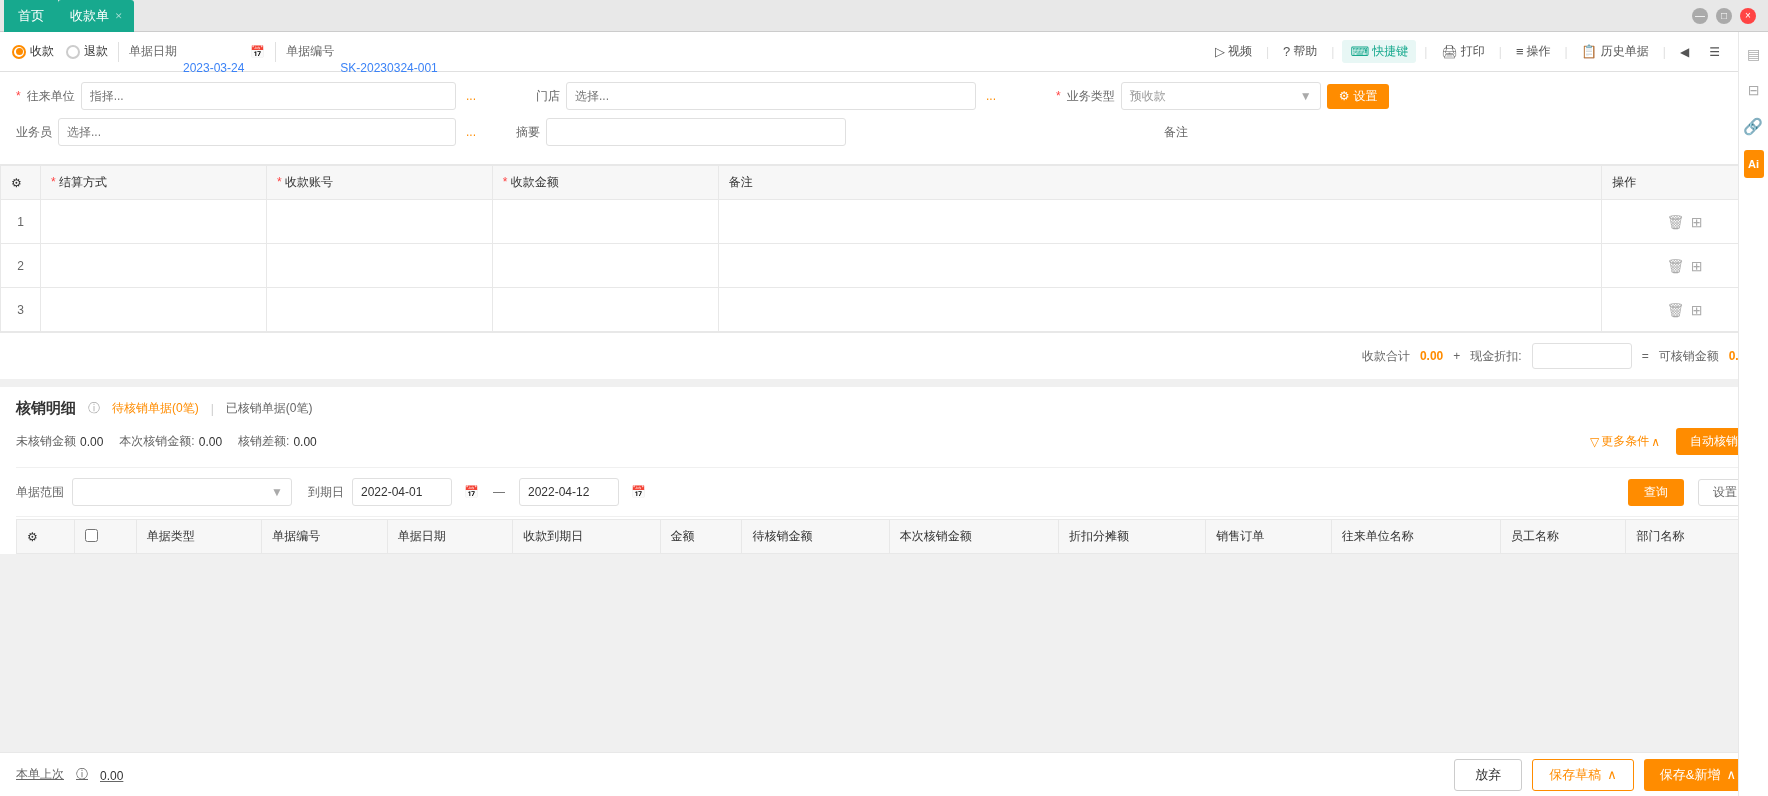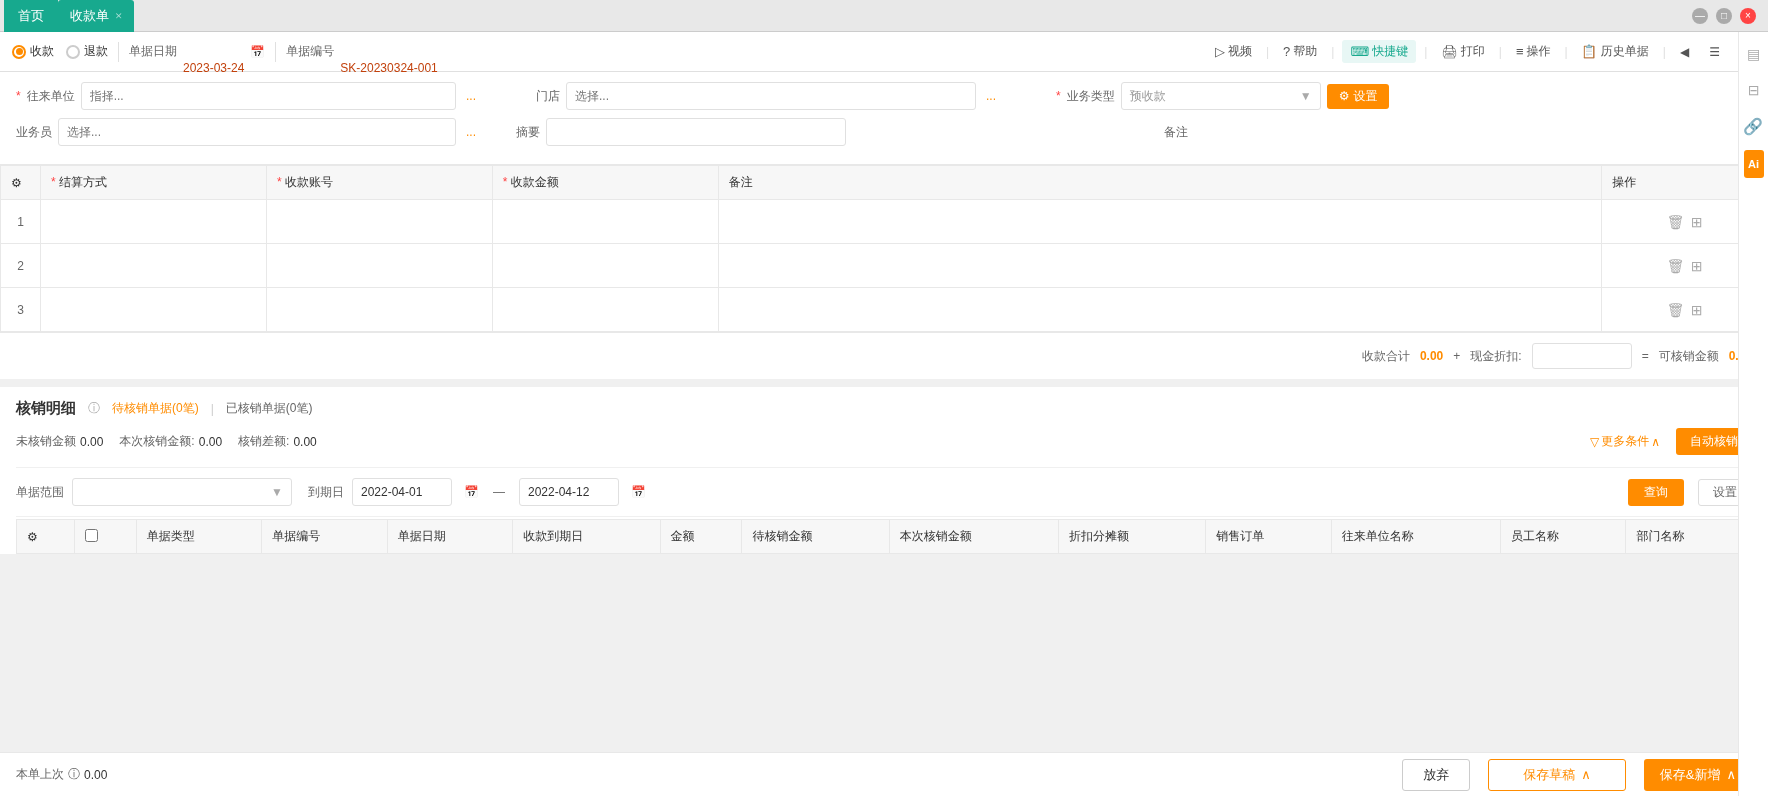--- a/index.html
+++ b/index.html
@@ -20,21 +20,21 @@
     
     .toolbar { display: flex; align-items: center; background: #fff; height: 40px; padding: 0 12px; border-bottom: 1px solid #e0e0e0; gap: 6px; }
     .radio-group { display: flex; gap: 12px; align-items: center; }
     .radio-item { display: flex; align-items: center; gap: 4px; cursor: pointer; }
     .radio-circle { width: 14px; height: 14px; border-radius: 50%; border: 2px solid #ccc; display: flex; align-items: center; justify-content: center; }
     .radio-circle.selected { border-color: #ff8c00; }
     .radio-circle.selected::after { content: ''; width: 7px; height: 7px; border-radius: 50%; background: #ff8c00; }
     .toolbar-divider { width: 1px; height: 20px; background: #e0e0e0; margin: 0 4px; }
     .field-group { display: flex; align-items: center; gap: 6px; }
     .field-label { color: #666; white-space: nowrap; }
-    .field-value { color: #c2410c; font-weight: normal; margin-top: 32px; }
+    .field-value { color: #3b82f6; font-weight: normal; margin-top: 32px; }
     .icon-btn { display: flex; align-items: center; gap: 3px; cursor: pointer; color: #555; padding: 2px 6px; border-radius: 3px; }
     .icon-btn .ico { font-size: 13px; }
     .toolbar-right { margin-left: auto; display: flex; align-items: center; gap: 8px; }
 
     
     .form-area { background: #fff; padding: 10px 16px; border-bottom: 1px solid #e8e8e8; }
     .form-row { display: flex; align-items: center; gap: 0; margin-bottom: 8px; }
     .form-field { display: flex; align-items: center; flex: 1; gap: 6px; }
     .required-star { color: #f44; }
     .form-input { flex: 1; height: 28px; border: 1px solid #e0e0e0; border-radius: 3px; padding: 0 8px; font-size: 12px; color: #999; outline: none; }
@@ -78,25 +78,25 @@
     .date-sep { color: #666; }
     .query-btn { background: #ff8c00; color: #fff; border: none; padding: 5px 16px; border-radius: 3px; cursor: pointer; font-size: 12px; }
     .set-btn { background: #fff; color: #666; border: 1px solid #ddd; padding: 4px 14px; border-radius: 3px; cursor: pointer; font-size: 12px; }
 
     
     .bottom-table { width: 100%; border-collapse: collapse; margin-top: 2px; }
     .bottom-table th { background: #f7f7f7; border: 1px solid #e8e8e8; padding: 8px 10px; text-align: left; font-weight: normal; color: #333; white-space: nowrap; font-size: 12px; }
 
     
     .footer { display: flex; align-items: center; background: #fff; padding: 8px 16px; border-top: 1px solid #e8e8e8; position: fixed; bottom: 0; left: 0; right: 0; height: 44px; }
-    .footer-info { display: flex; align-items: center; gap: 4px; color: #666; }
+    .footer-info { display: flex; align-items: flex-end; gap: 12px; color: #666; text-decoration: underline; }
     .footer-info .val { color: #333; }
-    .footer-actions { margin-left: auto; display: flex; gap: 18px; }
+    .footer-actions { margin-left: auto; display: flex; gap: 10px; }
     .btn-abandon { background: #fff; color: #333; border: 1px solid #ccc; padding: 6px 20px; border-radius: 3px; cursor: pointer; font-size: 13px; }
-    .btn-save-draft { background: #fff; color: #ff8c00; border: 1px solid #ff8c00; padding: 6px 34px; border-radius: 3px; cursor: pointer; font-size: 13px; display: flex; align-items: center; gap: 6px; }
+    .btn-save-draft { background: #fff; color: #ff8c00; border: 1px solid #ff8c00; padding: 6px 16px; border-radius: 3px; cursor: pointer; font-size: 13px; display: flex; align-items: center; gap: 6px; }
     .btn-save-new { background: #ff8c00; color: #fff; border: none; padding: 6px 16px; border-radius: 3px; cursor: pointer; font-size: 13px; display: flex; align-items: center; gap: 6px; }
 
     
     .right-sidebar { position: fixed; right: 0; top: 32px; bottom: 0; width: 30px; background: #fff; border-left: 1px solid #e8e8e8; display: flex; flex-direction: column; align-items: center; padding-top: 10px; gap: 12px; z-index: 100; }
     .sidebar-icon { width: 24px; height: 24px; display: flex; align-items: center; justify-content: center; cursor: pointer; color: #aaa; font-size: 14px; }
     .sidebar-icon.orange { background: #ff8c00; color: #fff; border-radius: 3px; width: 20px; height: 28px; }
   </style>
 </head>
 <body>
 

